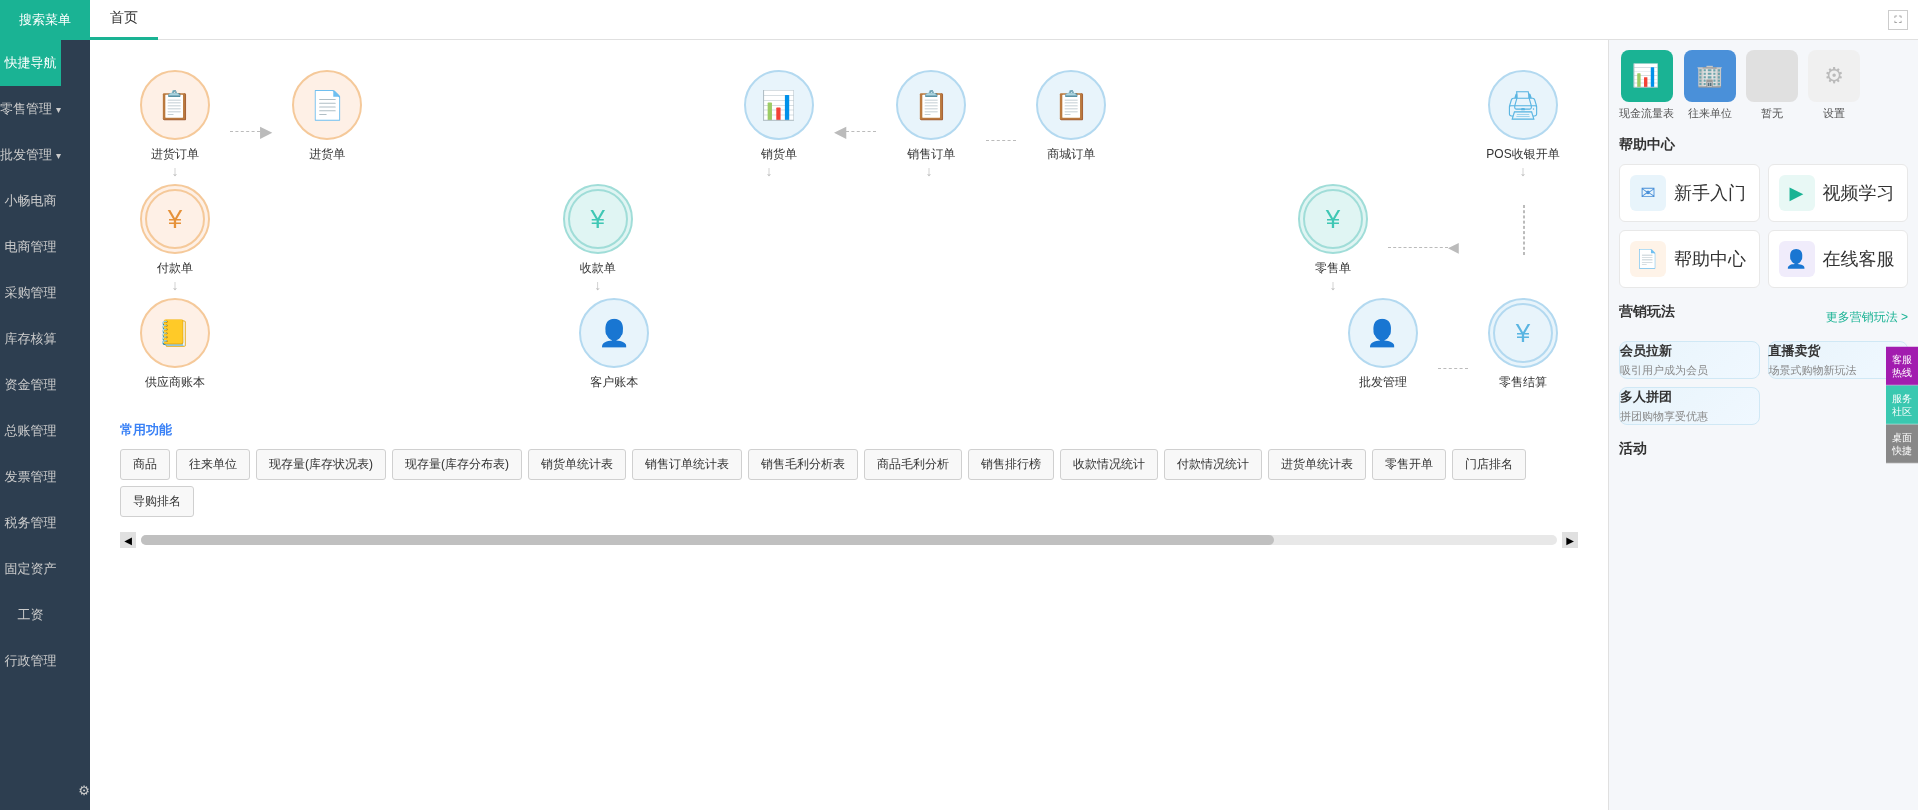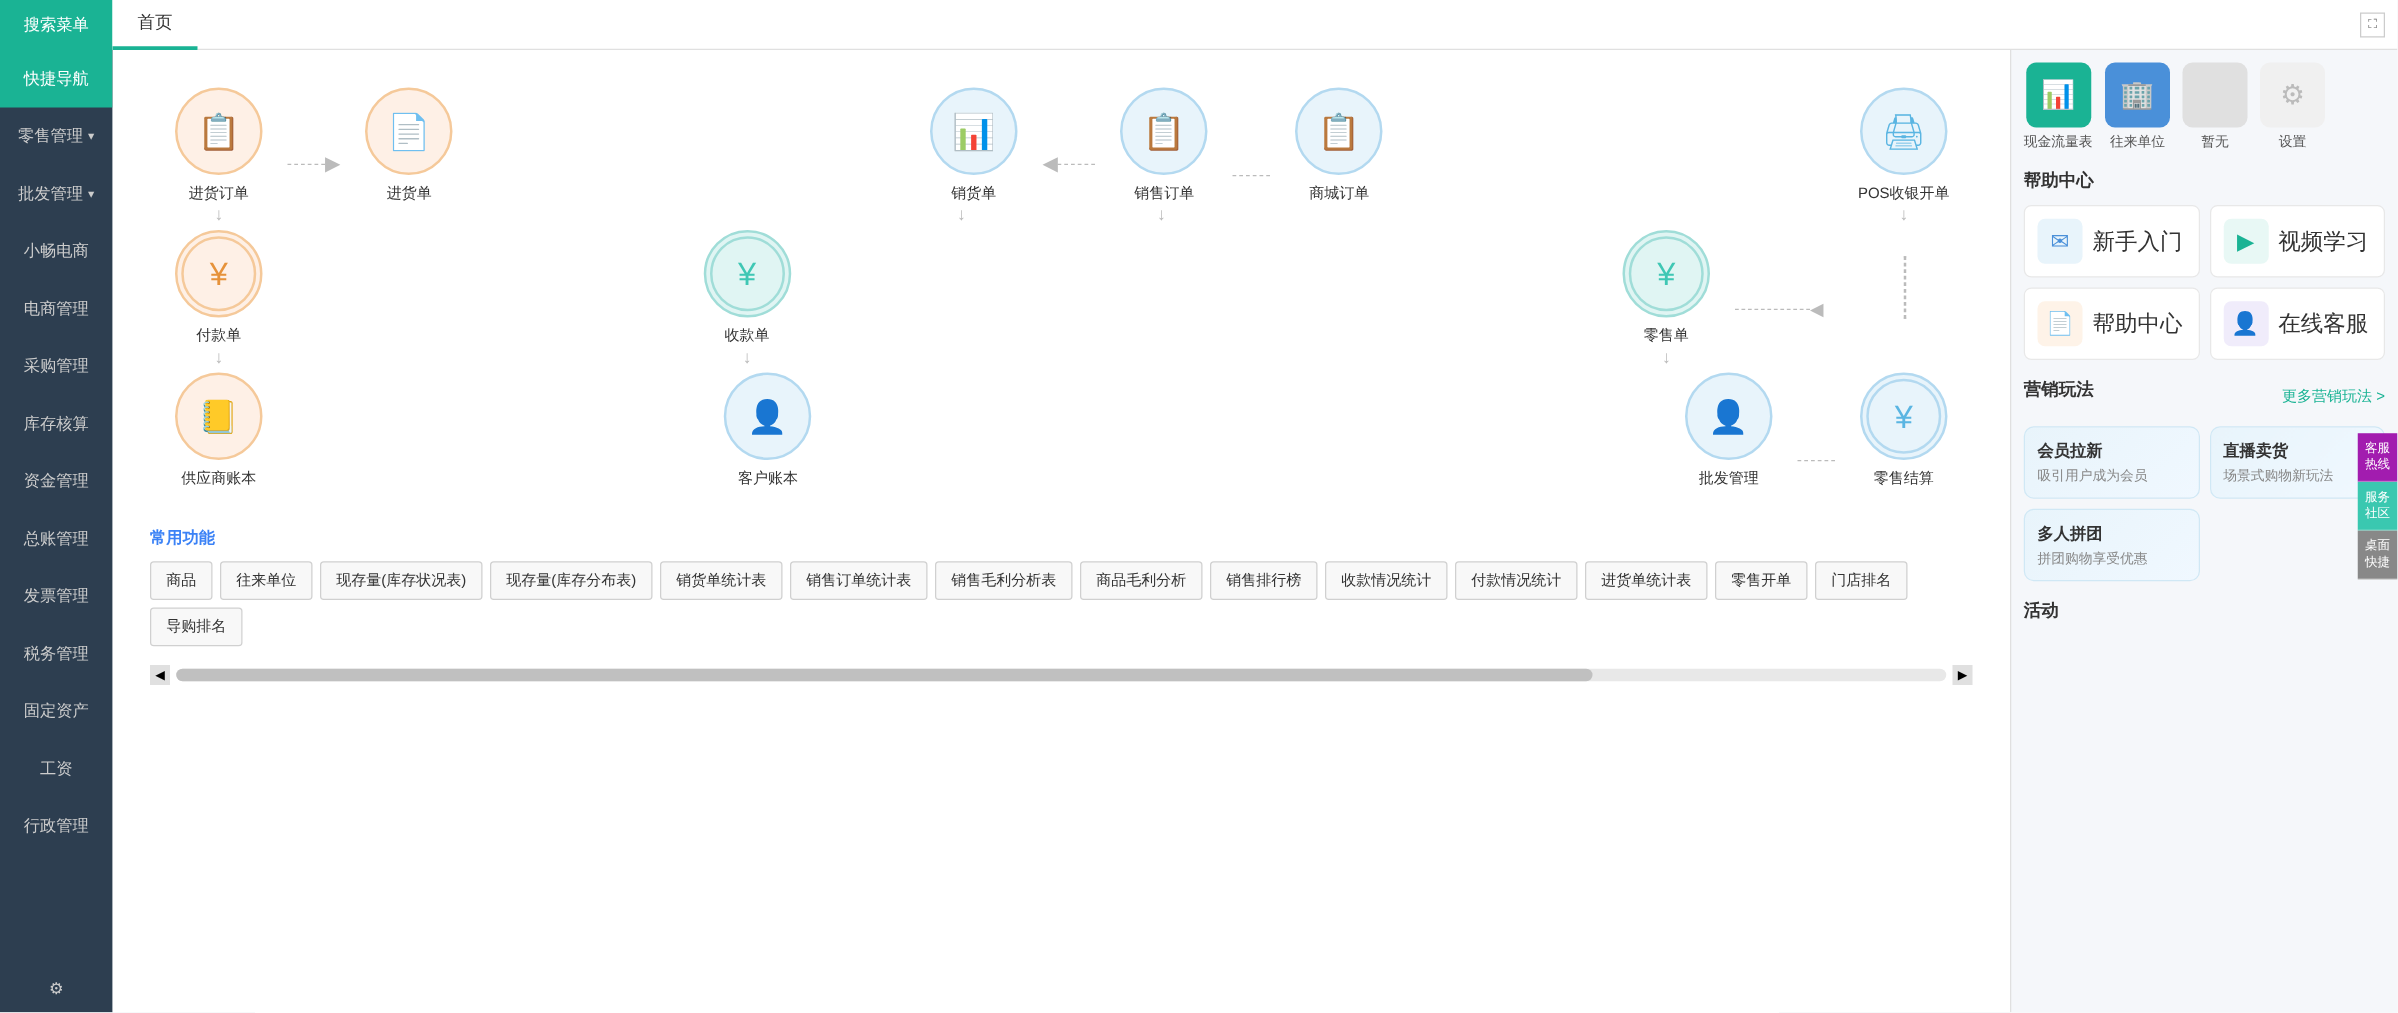--- a/index.html
+++ b/index.html
@@ -9,21 +9,21 @@
     .top-bar { height: 40px; background: #fff; display: flex; align-items: center; border-bottom: 1px solid #e0e0e0; flex-shrink: 0; }
     .search-menu { width: 90px; height: 40px; background: #1ab394; color: #fff; display: flex; align-items: center; justify-content: center; font-size: 13px; cursor: pointer; flex-shrink: 0; }
     .tab-home { height: 40px; background: #fff; color: #333; padding: 0 20px; display: flex; align-items: center; border-bottom: 3px solid #1ab394; font-size: 14px; cursor: pointer; }
     .top-right { margin-left: auto; padding-right: 10px; display: flex; align-items: center; }
     .expand-icon { width: 20px; height: 20px; border: 1px solid #ccc; display: flex; align-items: center; justify-content: center; cursor: pointer; font-size: 10px; color: #666; }
 
     
     .main-layout { display: flex; flex: 1; overflow: hidden; }
 
     
-    .sidebar { width: 90px; background: #2d3e50; color: #fff; display: flex; flex-direction: column; overflow-y: auto; flex-shrink: 0; }
+    .sidebar { width: 90px; background: #2d3e50; color: #fff; display: flex; overflow-y: auto; flex-shrink: 0; }
     .sidebar-item { padding: 14px 0; text-align: center; cursor: pointer; font-size: 13px; color: #ccc; position: relative; display: flex; align-items: center; justify-content: center; }
     .sidebar-item.active { background: #1ab394; color: #fff; }
     .sidebar-item .arrow { font-size: 10px; margin-left: 4px; }
     .sidebar-bottom { margin-top: auto; padding: 12px 0; text-align: center; cursor: pointer; color: #ccc; }
 
     
     .content-area { flex: 1; display: flex; overflow: hidden; }
 
     
     .main-panel { flex: 1; background: #fff; overflow: auto; padding: 10px; }
@@ -74,21 +74,21 @@
     .help-icon.blue-bg { background: #e8f4fb; color: #4a90d9; }
     .help-icon.green-bg { background: #e8f8f5; color: #1ab394; }
     .help-icon.orange-bg { background: #fef3e8; color: #e6923a; }
     .help-icon.purple-bg { background: #f0ecfb; color: #8b6cd4; }
     .help-label { font-size: 18px; color: #333; }
 
     
     .marketing-header { display: flex; justify-content: space-between; align-items: center; margin-bottom: 10px; }
     .more-link { font-size: 12px; color: #1ab394; cursor: pointer; }
     .marketing-grid { display: grid; grid-template-columns: 1fr 1fr; gap: 8px; margin-bottom: 15px; }
-    .marketing-item { background: linear-gradient(135deg, #e8f4fb, #f0f8ff); border-radius: 8px; padding: 10px; cursor: pointer; border: 1px solid #d0e8f5; }
+    .marketing-item { background: linear-gradient(135deg, #e8f4fb, #f0f8ff); border-radius: 8px; cursor: pointer; border: 1px solid #d0e8f5; }
     .marketing-item-title { font-size: 13px; font-weight: bold; color: #333; margin-bottom: 3px; }
     .marketing-item-desc { font-size: 11px; color: #888; }
 
     
     .activity-section { margin-top: 5px; }
 
     
     .float-buttons { position: fixed; right: 0; top: 50%; transform: translateY(-50%); display: flex; flex-direction: column; z-index: 100; }
     .float-btn { width: 32px; background: #1ab394; color: #fff; padding: 6px 4px; text-align: center; font-size: 10px; cursor: pointer; border-bottom: 1px solid rgba(255,255,255,0.3); writing-mode: horizontal-tb; line-height: 1.3; }
     .float-btn.green { background: #a21caf; }

